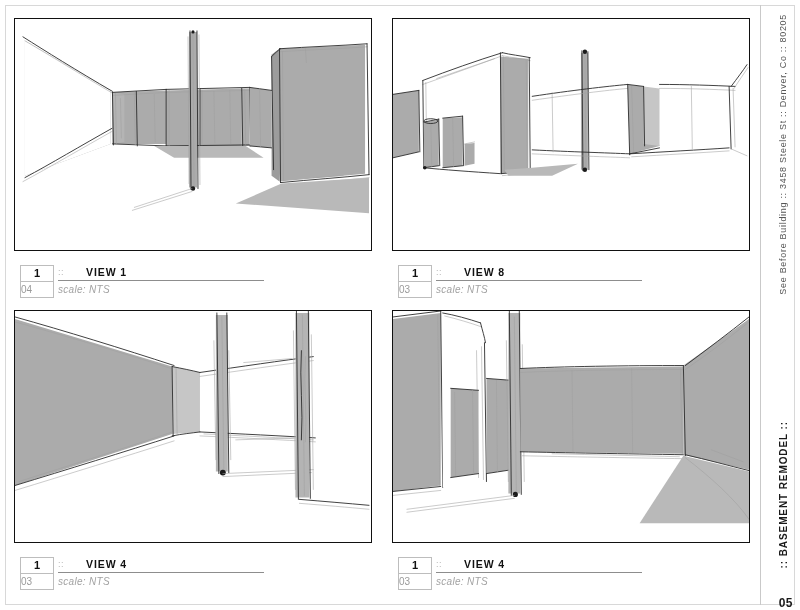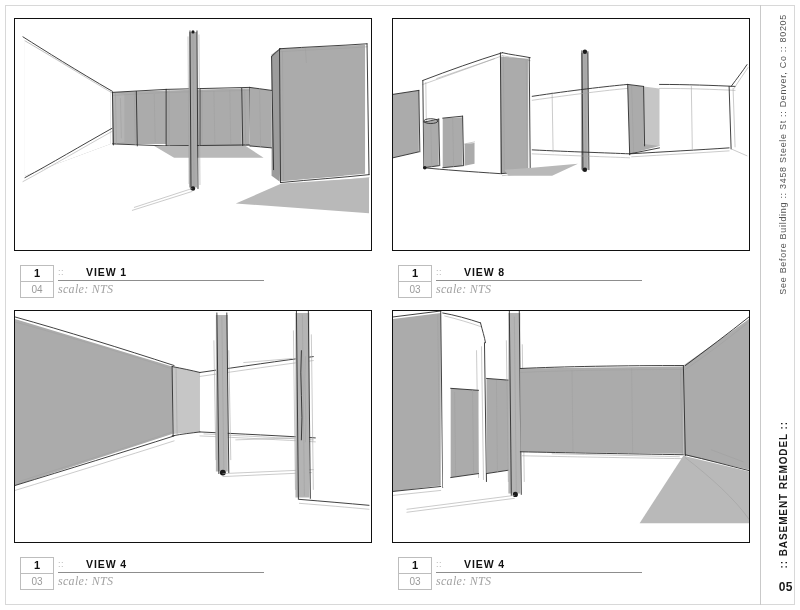--- a/index.html
+++ b/index.html
@@ -52,21 +52,21 @@
     right: 11px;
     bottom: 42px;
     font-size: 10px;
     font-weight: bold;
     letter-spacing: 0.9px;
     color: #1a1a1a;
   }
   .page-num {
     position: absolute;
     right: 7px;
-    bottom: 16px;
+    bottom: 0;
     font-size: 12px;
     font-weight: bold;
     color: #1a1a1a;
     letter-spacing: 0.5px;
     margin-left: 22px;
   }
 
   
   .grid {
     position: absolute;
@@ -109,21 +109,21 @@
     height: 16px;
     border-bottom: 1px solid #bdbdbd;
     text-align: center;
     font-size: 11px;
     font-weight: bold;
     color: #111;
     line-height: 15px;
   }
   .numbox .n-bot {
     height: 16px;
-    text-align: center;
+    text-align: left;
     font-size: 10px;
     color: #9a9a9a;
     line-height: 16px;
   }
   .tb-right {
     position: absolute;
     left: 44px; top: 0px;
     width: 300px;
   }
   .tb-row1 {
@@ -144,25 +144,24 @@
   .view-label {
     font-size: 10.5px;
     font-weight: bold;
     letter-spacing: 0.9px;
     color: #111111;
     margin-left: 16px;
   }
   .tb-row2 {
     height: 16px;
     line-height: 17px;
-    font-size: 12px;
+    font-size: 10px;
     font-style: italic;
     color: #a2a2a2;
     letter-spacing: 0.3px;
-    font-family: Liberation Serif, serif;
   }
   
   .ln { fill: none; stroke: #2b2b2b; stroke-width: 0.9; stroke-linecap: round; }
   .ln-lite { fill: none; stroke: #9f9f9f; stroke-width: 0.55; stroke-linecap: round; }
   .fill-wall { fill: #ababab; stroke: none; }
   .fill-wall2 { fill: #b4b4b4; stroke: none; }
   .fill-dark { fill: #9c9c9c; stroke: none; }
   .fill-shadow { fill: #b9b9b9; stroke: none; }
   .fill-light { fill: #c6c6c6; stroke: none; }
 </style>

